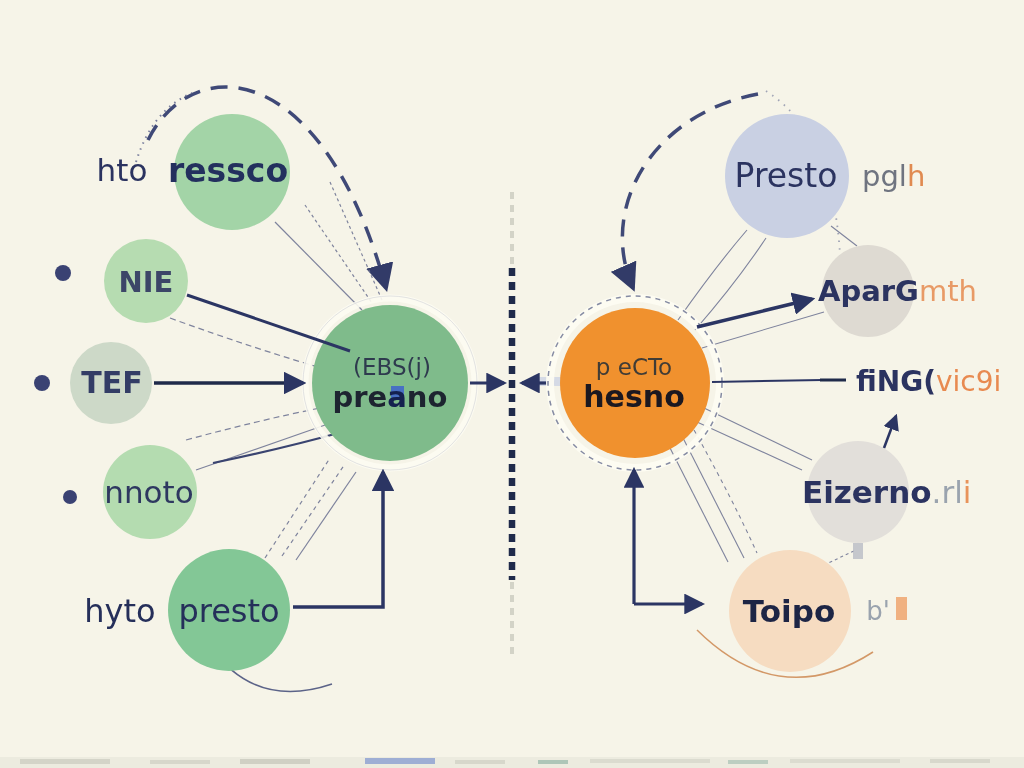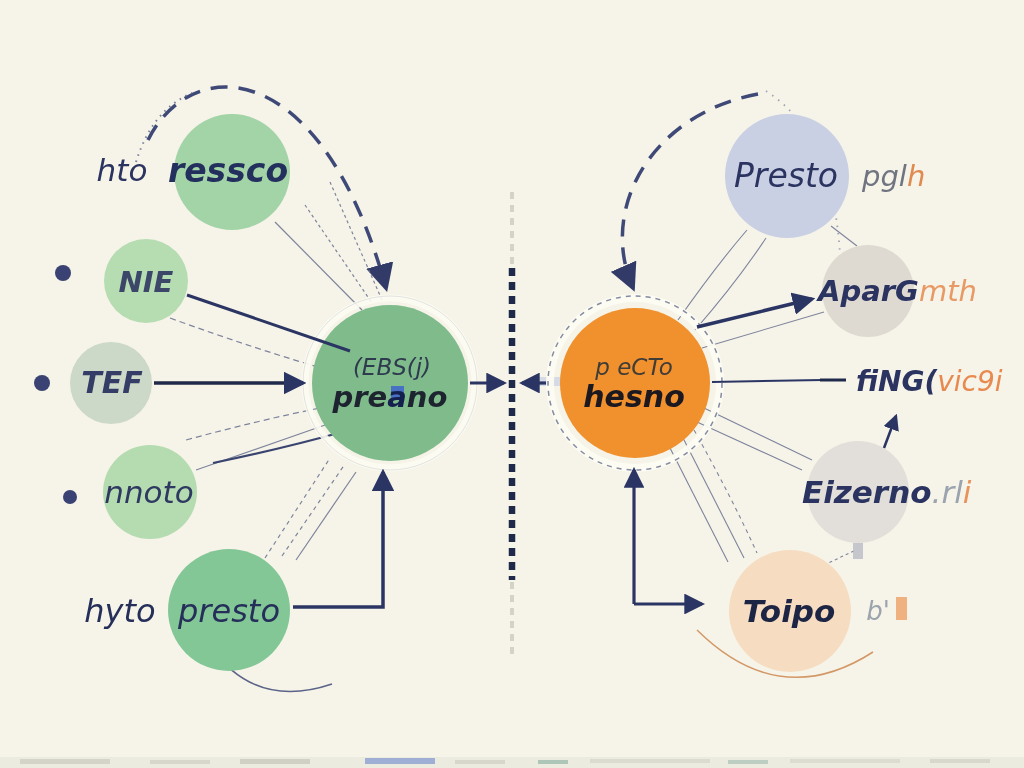--- a/index.html
+++ b/index.html
@@ -1,20 +1,20 @@
 <!DOCTYPE html>
 <html><head>
 <meta charset="utf-8">
 <style>
   html,body{margin:0;padding:0;}
   body{
     width:1024px;height:768px;overflow:hidden;
     font-family:"DejaVu Sans","Liberation Sans",sans-serif;
   }
-  .stage{position:relative;width:1012px;height:768px;font-style:italic;}
+  .stage{position:relative;width:1012px;height:768px;}
   svg{display:block;}
   text{font-family:"DejaVu Sans","Liberation Sans",sans-serif;}
 </style>
 </head>
 <body>
 
 <div class="stage">
 <svg width="1024" height="768" viewBox="0 0 1024 768">
   <defs>
     <marker id="arrow" viewBox="0 0 10 10" refX="8.5" refY="5" markerWidth="6.5" markerHeight="6.5" orient="auto-start-reverse">

